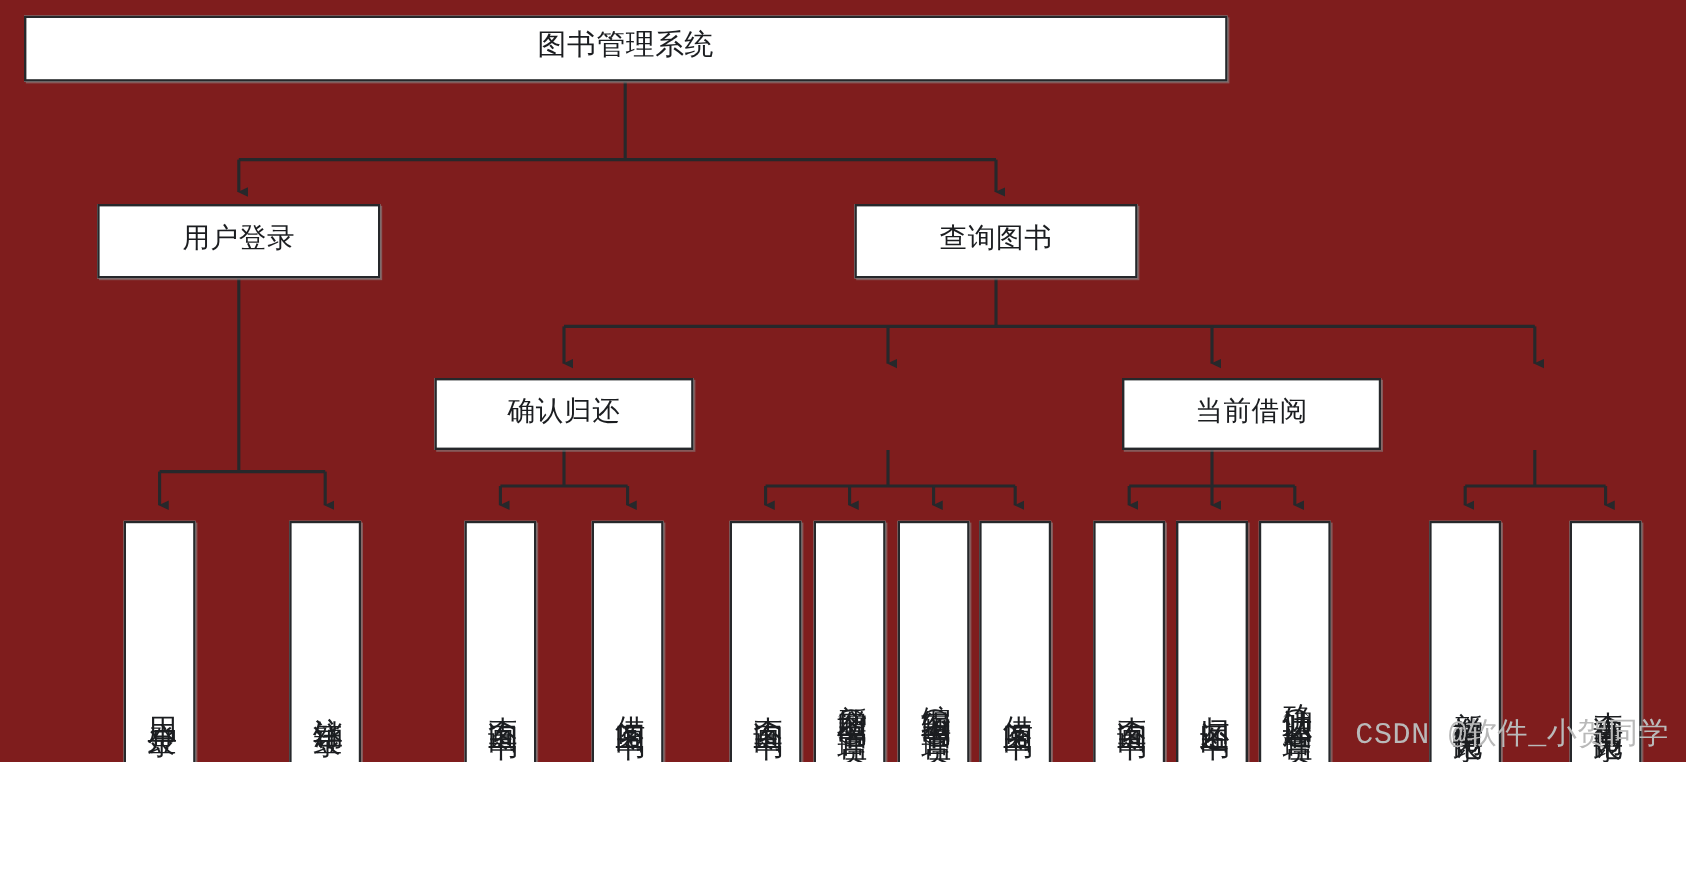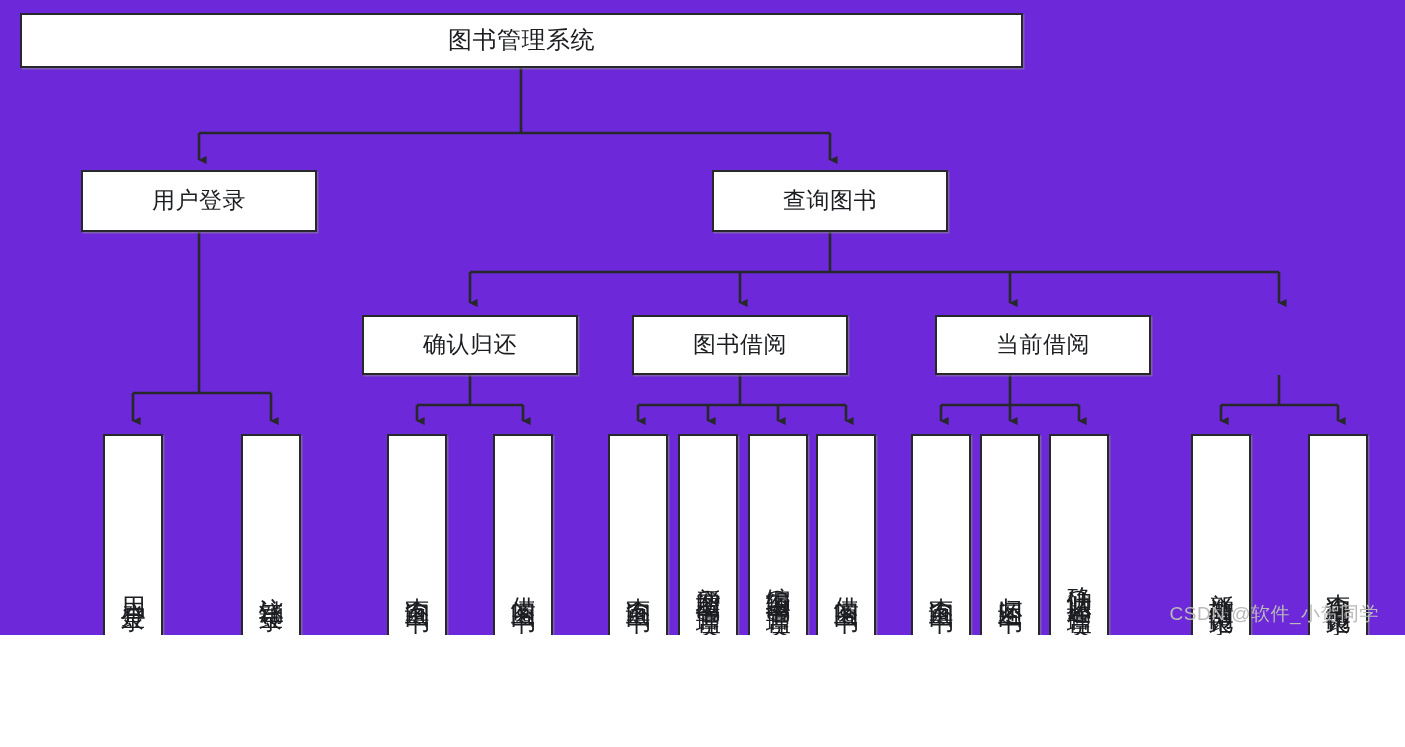--- a/index.html
+++ b/index.html
@@ -5,22 +5,22 @@
 <style>
   html, body {
     margin: 0;
     padding: 0;
     background: #ffffff;
   }
   #canvas {
     position: relative;
     width: 1405px;
     height: 635px;
-    background: #6d28d9;
-    font-family: Liberation Sans, sans-serif;
+    background: #7f1d1d;
+    font-family: Liberation Mono, monospace;
     overflow: hidden;
   }
   #edges {
     position: absolute;
     left: 0;
     top: 0;
     width: 1405px;
     height: 747px;
     pointer-events: none;
   }
@@ -57,23 +57,23 @@
     writing-mode: vertical-rl;
     text-orientation: upright;
     -webkit-text-orientation: upright;
     font-size: 25px;
     line-height: 1.02;
     letter-spacing: 4px;
     white-space: nowrap;
   }
   .watermark {
     position: absolute;
-    right: 26px;
+    right: 14px;
     bottom: 8px;
-    font-size: 19px;
+    font-size: 25px;
     color: #b9b9b9;
     white-space: nowrap;
     letter-spacing: 0.5px;
   }
 </style>
 </head>
 <body>
 
 <div id="canvas">
 
@@ -134,23 +134,20 @@
   <div class="node h" style="left:81px; top:170px; width:236px; height:62px;">
     <span class="label">用户登录</span>
   </div>
   <div class="node h" style="left:712px; top:170px; width:236px; height:62px;">
     <span class="label">查询图书</span>
   </div>
 
   <div class="node h" style="left:362px; top:315px; width:216px; height:60px;">
     <span class="label">确认归还</span>
   </div>
-  <div class="node h" style="left:632px; top:315px; width:216px; height:60px;">
-    <span class="label">图书借阅</span>
-  </div>
   <div class="node h" style="left:902px; top:315px; width:216px; height:60px;margin-left:33px;">
     <span class="label">当前借阅</span>
   </div>
 
   <div class="node v" style="left:103px; top:434px; width:60px; height:301px;">
     <span class="label">用户登录</span>
   </div>
   <div class="node v" style="left:241px; top:434px; width:60px; height:301px;">
     <span class="label">注销登录</span>
   </div>

